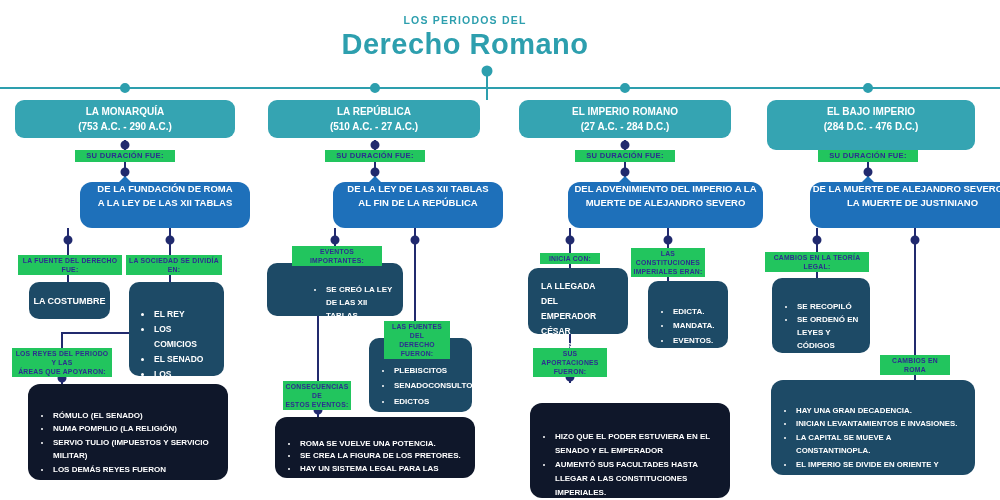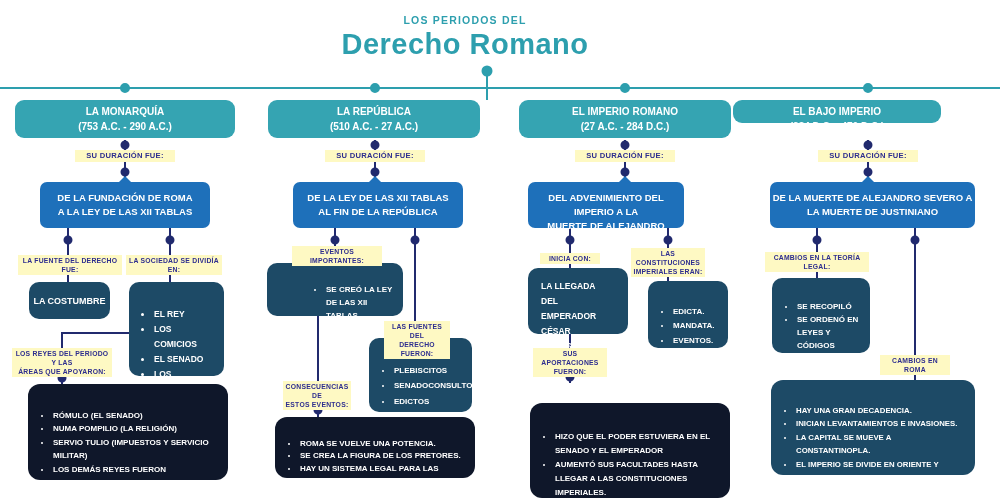--- a/index.html
+++ b/index.html
@@ -8,26 +8,26 @@
     font-family:"Liberation Sans","DejaVu Sans",sans-serif;font-weight:bold;
   }
   .abs{position:absolute;box-sizing:border-box;}
   #connectors{position:absolute;left:0;top:0;z-index:0;}
   
   .eyebrow{color:#2d9fae;font-size:10.5px;letter-spacing:1.2px;text-align:center;}
   .main-title{color:#2d9fae;font-size:29px;letter-spacing:0.5px;text-align:center;}
   
   .box{border-radius:9px;color:#ffffff;text-align:center;white-space:pre-line;z-index:2;}
   .box-teal{background:#35a4b2;font-size:10px;line-height:15px;padding-top:4px;}
-  .box-blue{background:#1e70ba;font-size:9.5px;line-height:14px;padding-top:9px;border-radius:7px;}
+  .box-blue{background:#1e70ba;font-size:9.5px;line-height:14px;padding-top:0;border-radius:12px;margin-left:40px;}
   .box-slate{background:#1d4a66;border-radius:10px;}
   .box-navy{background:#0f172a;border-radius:12px;}
   .caret{width:0;height:0;border-left:7px solid transparent;border-right:7px solid transparent;border-bottom:7px solid #1e70ba;z-index:3;}
   
-  .lbl{background:#fef9c3;color:#2d2d8f;font-size:6.8px;line-height:9px;letter-spacing:0.25px;
+  .lbl{background:#22c55e;color:#2d2d8f;font-size:6.8px;line-height:9px;letter-spacing:0.25px;
        text-align:center;white-space:pre-line;z-index:4;padding:1px 2px;}
   .lbl-dur{font-size:7.6px;line-height:10px;}
   
   .box ul{margin:0;padding:0 8px 0 24px;text-align:left;white-space:normal;}
   .box li{margin:0;padding-left:1px;}
   .plain-left{text-align:left;padding-left:13px;padding-right:16px;}
 </style>
 </head>
 <body>
 
@@ -153,21 +153,21 @@
         <li>ROMA SE VUELVE UNA POTENCIA.</li>
         <li>SE CREA LA FIGURA DE LOS PRETORES.</li>
         <li>HAY UN SISTEMA LEGAL PARA LAS CIUDADES CONQUISTADAS.</li>
       </ul>
   </div>
 
   <div class="abs box box-teal" style="left:519px;top:100px;width:212px;height:38px;">EL IMPERIO ROMANO
 (27 A.C. - 284 D.C.)</div>
   <div class="abs lbl lbl-dur" style="left:575px;top:150px;width:100px;">SU DURACIÓN FUE:</div>
   <div class="abs caret" style="left:618px;top:176px;"></div>
-  <div class="abs box box-blue" style="left:528px;top:182px;width:156px;height:46px;">DEL ADVENIMIENTO DEL IMPERIO A LA
+  <div class="abs box box-blue" style="left:528px;top:182px;width:195px;height:46px;">DEL ADVENIMIENTO DEL IMPERIO A LA
 MUERTE DE ALEJANDRO SEVERO</div>
 
   <div class="abs lbl" style="left:540px;top:253px;width:60px;">INICIA CON:</div>
   <div class="abs box box-slate plain-left" style="left:528px;top:268px;width:100px;height:66px;font-size:8.5px;line-height:15px;padding-top:11px;">LA LLEGADA DEL
 EMPERADOR CÉSAR
 AUGUSTO</div>
 
   <div class="abs lbl" style="left:631px;top:248px;width:74px;">LAS CONSTITUCIONES
 IMPERIALES ERAN:</div>
   <div class="abs box box-slate" style="left:648px;top:281px;width:80px;height:67px;font-size:8px;line-height:14.5px;padding-top:9px;">
@@ -181,21 +181,21 @@
 
   <div class="abs lbl" style="left:533px;top:348px;width:74px;">SUS APORTACIONES
 FUERON:</div>
   <div class="abs box box-navy" style="left:530px;top:383px;width:200px;height:95px;font-size:8px;line-height:14px;padding-top:13px;margin-top:20px;">
     <ul>
         <li>HIZO QUE EL PODER ESTUVIERA EN EL SENADO Y EL EMPERADOR</li>
         <li>AUMENTÓ SUS FACULTADES HASTA LLEGAR A LAS CONSTITUCIONES IMPERIALES.</li>
       </ul>
   </div>
 
-  <div class="abs box box-teal" style="left:733px;top:100px;width:208px;height:23px;">EL BAJO IMPERIO
+  <div class="abs box box-teal" style="left:767px;top:100px;width:208px;height:50px;">EL BAJO IMPERIO
 (284 D.C. - 476 D.C.)</div>
   <div class="abs lbl lbl-dur" style="left:818px;top:150px;width:100px;">SU DURACIÓN FUE:</div>
   <div class="abs caret" style="left:861px;top:176px;"></div>
   <div class="abs box box-blue" style="left:770px;top:182px;width:205px;height:46px;">DE LA MUERTE DE ALEJANDRO SEVERO A
 LA MUERTE DE JUSTINIANO</div>
 
   <div class="abs lbl" style="left:765px;top:252px;width:104px;">CAMBIOS EN LA TEORÍA LEGAL:</div>
   <div class="abs box box-slate" style="left:772px;top:278px;width:98px;height:75px;font-size:8px;line-height:13px;padding-top:9px;">
     <ul>
         <li>SE RECOPILÓ</li>

